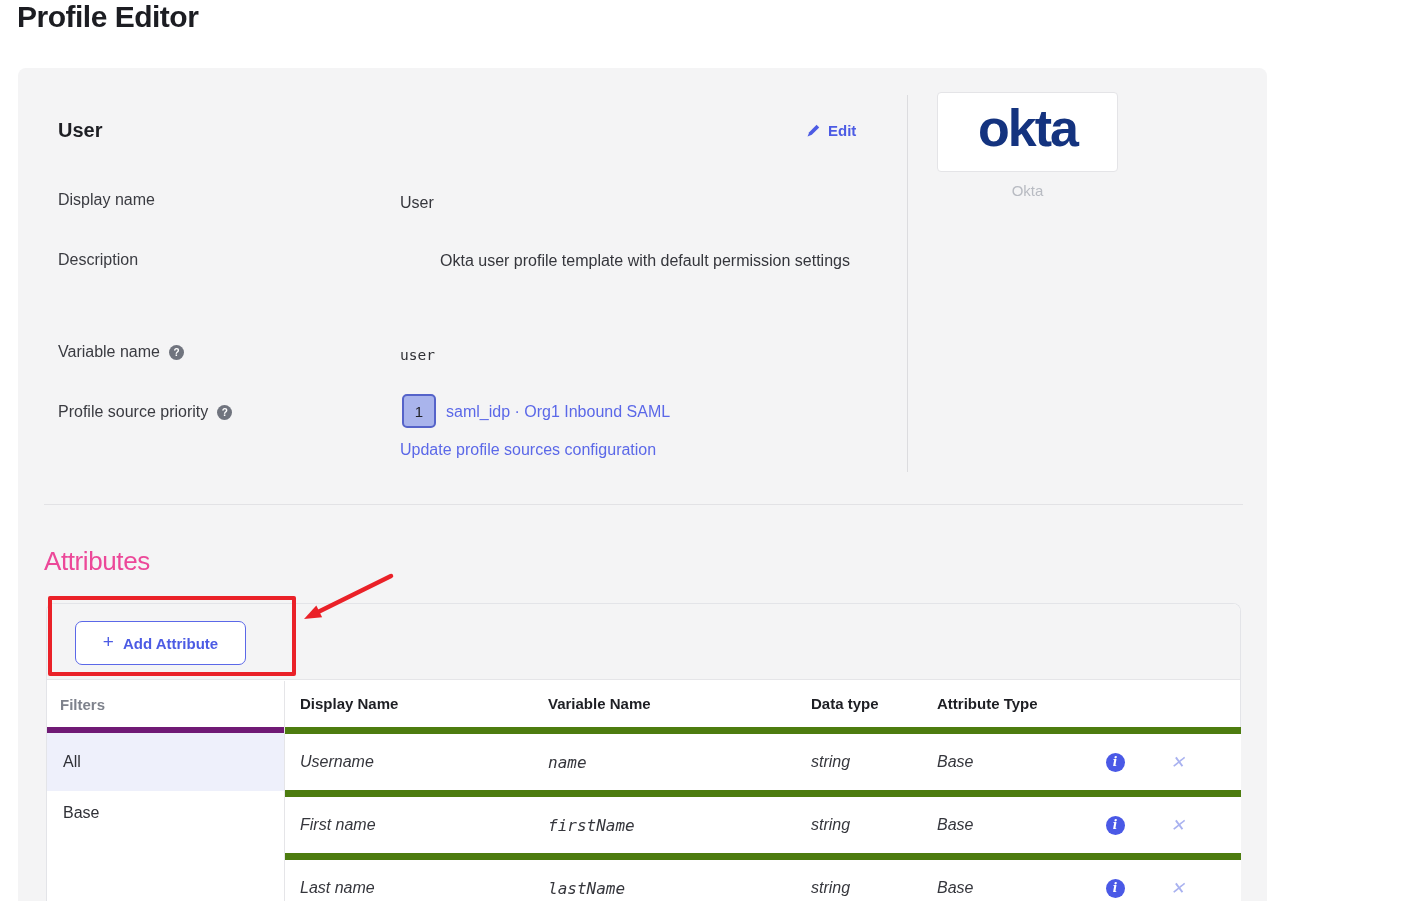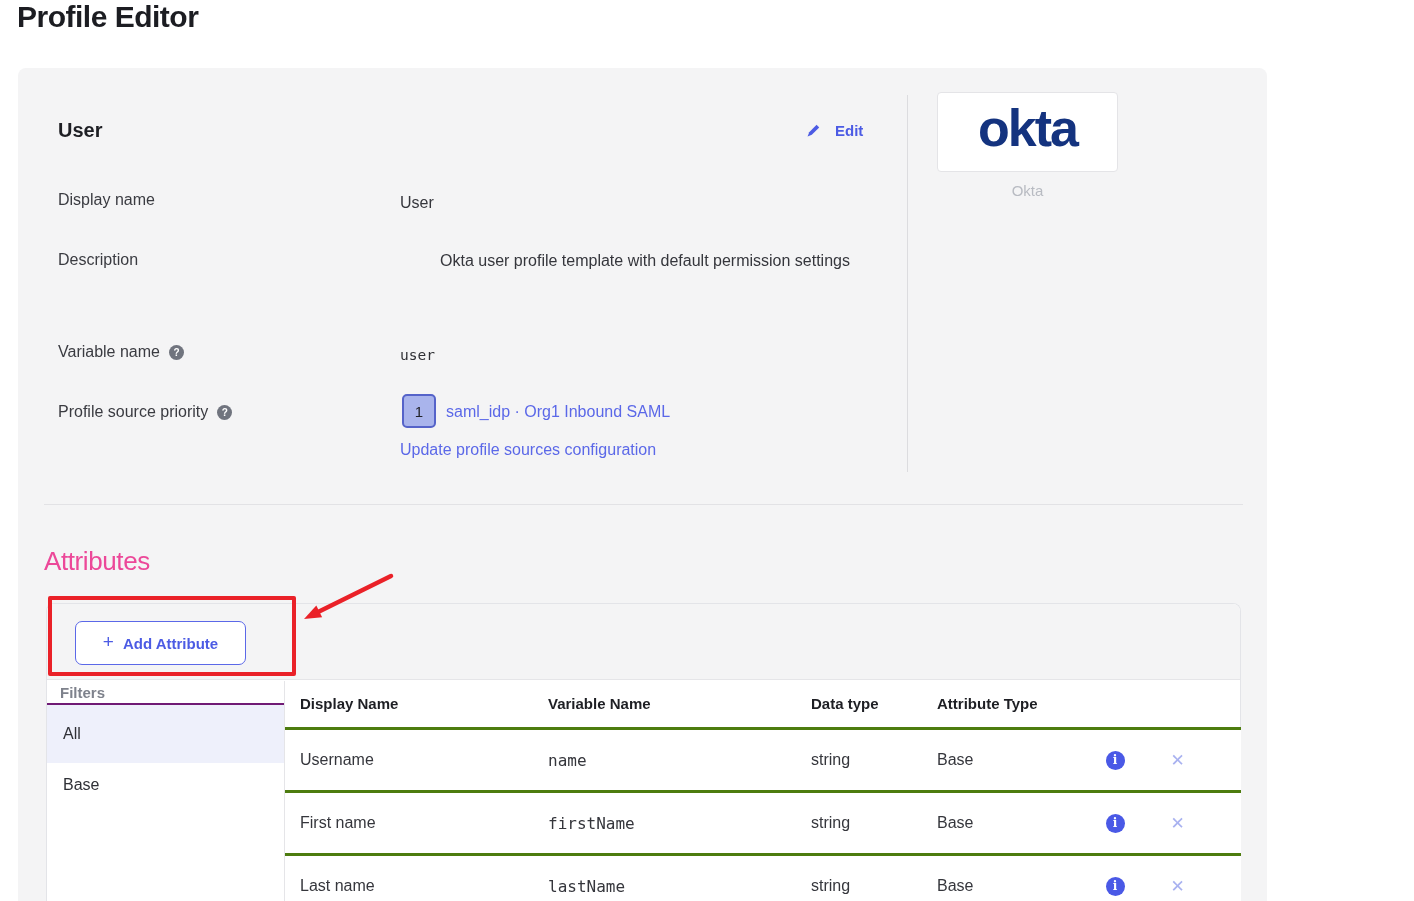--- a/index.html
+++ b/index.html
@@ -31,21 +31,21 @@
     border-radius: 8px 8px 0 0;
   }
 
   
   .user-heading {
     left: 58px; top: 119px;
     font-size: 20px; font-weight: 700; color: #1e1f24;
   }
   .edit-link {
     left: 806px; top: 122px;
-    display: flex; align-items: center; gap: 14px;
+    display: flex; align-items: center; gap: 7px;
     color: #4c5be4; font-size: 15px; font-weight: 700;
     cursor: pointer;
   }
   .v-divider {
     left: 907px; top: 95px;
     width: 1px; height: 377px;
     background: #dcdcdf;
   }
   .okta-card {
     left: 937px; top: 92px;
@@ -141,22 +141,22 @@
   }
   .add-btn .plus { font-size: 19px; font-weight: 400; transform: translateY(-1px); }
 
   
   .filters-sidebar {
     left: 47px; top: 681px;
     width: 237px; height: 220px;
     background: #ffffff;
   }
   .filters-header {
-    height: 24px;
-    border-bottom: 2px solid #701a75;
+    height: 52px;
+    border-bottom: 6px solid #701a75;
     display: flex; align-items: center;
     padding-left: 13px;
     font-size: 15px; font-weight: 600; color: #7e828c;
   }
   .filter-item {
     height: 44px;
     display: flex; align-items: center;
     padding-left: 16px;
     font-size: 16px; color: #2f3036;
     cursor: pointer;
@@ -175,21 +175,21 @@
   }
   .tbl-grid {
     display: grid;
     grid-template-columns: 248px 263px 126px 168px 50px 75px 1fr;
     align-items: center;
   }
   .tbl-header { height: 47px; }
   .tbl-header .cell {
     font-size: 15px; font-weight: 700; color: #1e1f24;
   }
-  .tbl-row { height: 63px; border-top: 3px solid #4d7c0f; background: #ffffff; }
+  .tbl-row { height: 63px; border-top: 7px solid #4d7c0f; background: #ffffff; font-style: italic; }
   .cell { padding-left: 15px; font-size: 16px; color: #35363c; }
   .cell.icon-cell { padding-left: 0; display: flex; justify-content: center; }
 
   .info-icon {
     width: 19px; height: 19px; border-radius: 50%;
     background: #4a59e6; color: #ffffff;
     font-size: 12px; font-weight: 700; font-family: "DejaVu Serif", serif;
     display: inline-flex; align-items: center; justify-content: center;
     cursor: pointer;
   }

